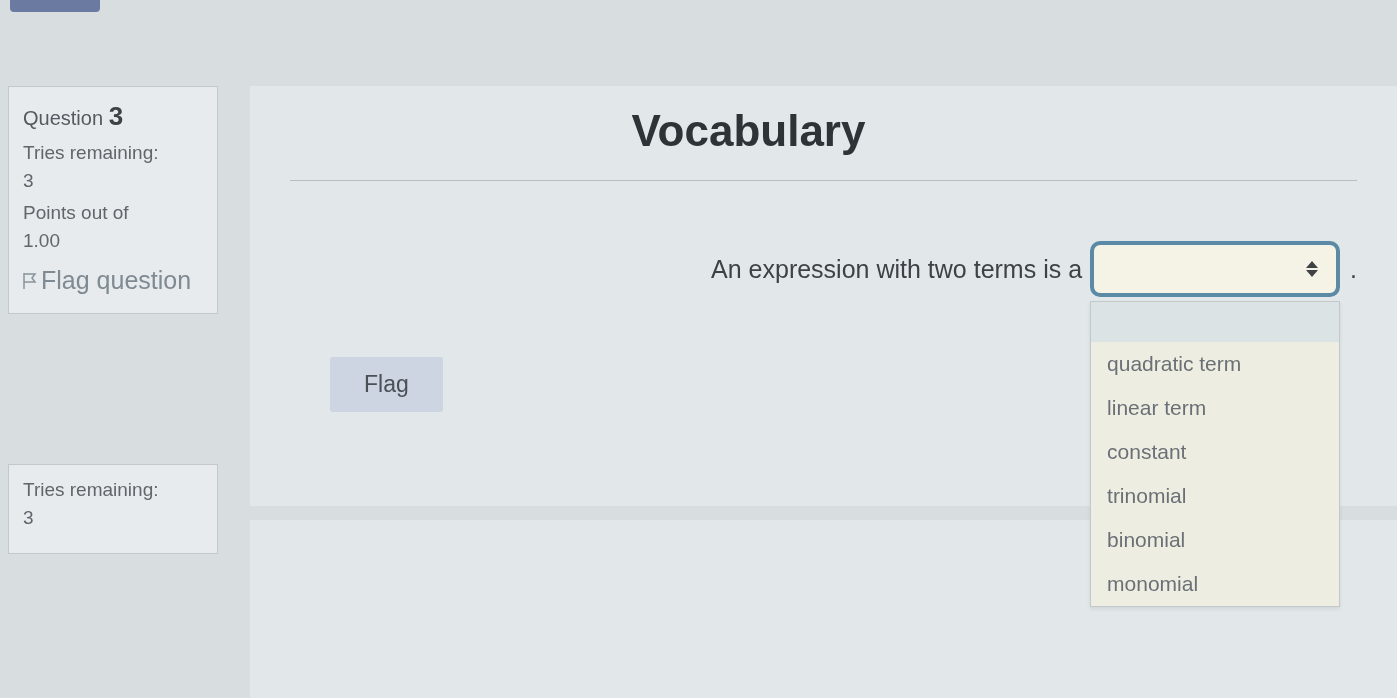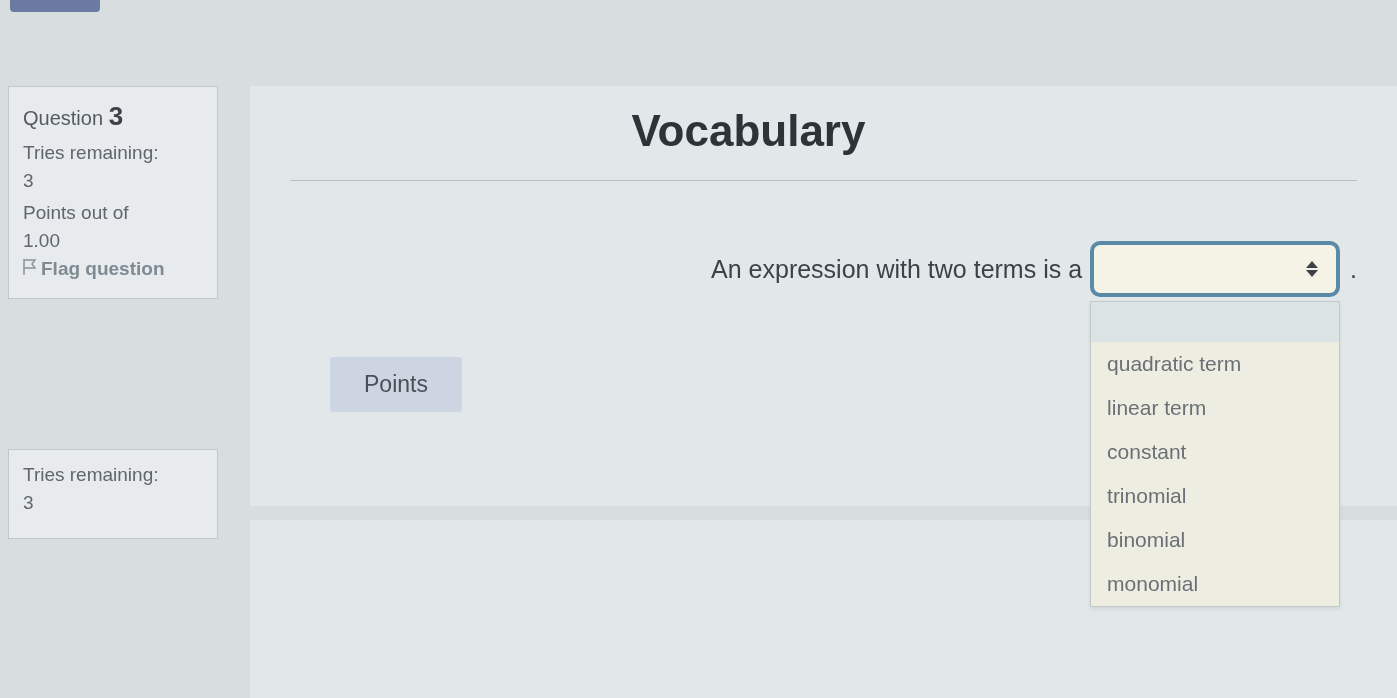--- a/index.html
+++ b/index.html
@@ -27,21 +27,21 @@
   }
   .qbox {
     border: 1px solid #c3c8cc;
     background: #e7ebee;
     padding: 14px 14px 18px 14px;
     margin-bottom: 150px;
   }
   .qbox .qtitle { font-size: 20px; color: #555a60; margin-bottom: 10px; }
   .qbox .qtitle .num { font-size: 26px; font-weight: bold; color: #3e4246; }
   .qbox .line { font-size: 19px; color: #60666b; margin-bottom: 6px; }
-  .qbox .flag { font-size: 19px; color: #7f8a92; margin-top: 6px; cursor: pointer; font-weight: bold; }
+  .qbox .flag { font-size: 25px; color: #7f8a92; margin-top: 14px; cursor: pointer; }
   .flag-icon {
     display: inline-block;
     width: 14px; height: 16px;
     position: relative;
     margin-right: 4px;
   }
   .flag-icon svg { width: 14px; height: 16px; }
   .main {
     position: absolute;
     left: 250px;
@@ -202,18 +202,18 @@
         <div class="option">quadratic term</div>
         <div class="option">linear term</div>
         <div class="option">constant</div>
         <div class="option">trinomial</div>
         <div class="option">binomial</div>
         <div class="option">monomial</div>
       </div>
     </div>
     <span class="period">.</span>
   </div>
-  <button class="check-btn">Points</button>
+  <button class="check-btn">Flag</button>
 </div>
 
 <div class="main2">
   <div class="section-title2">terms</div>
 </div>
 
 </body></html>

